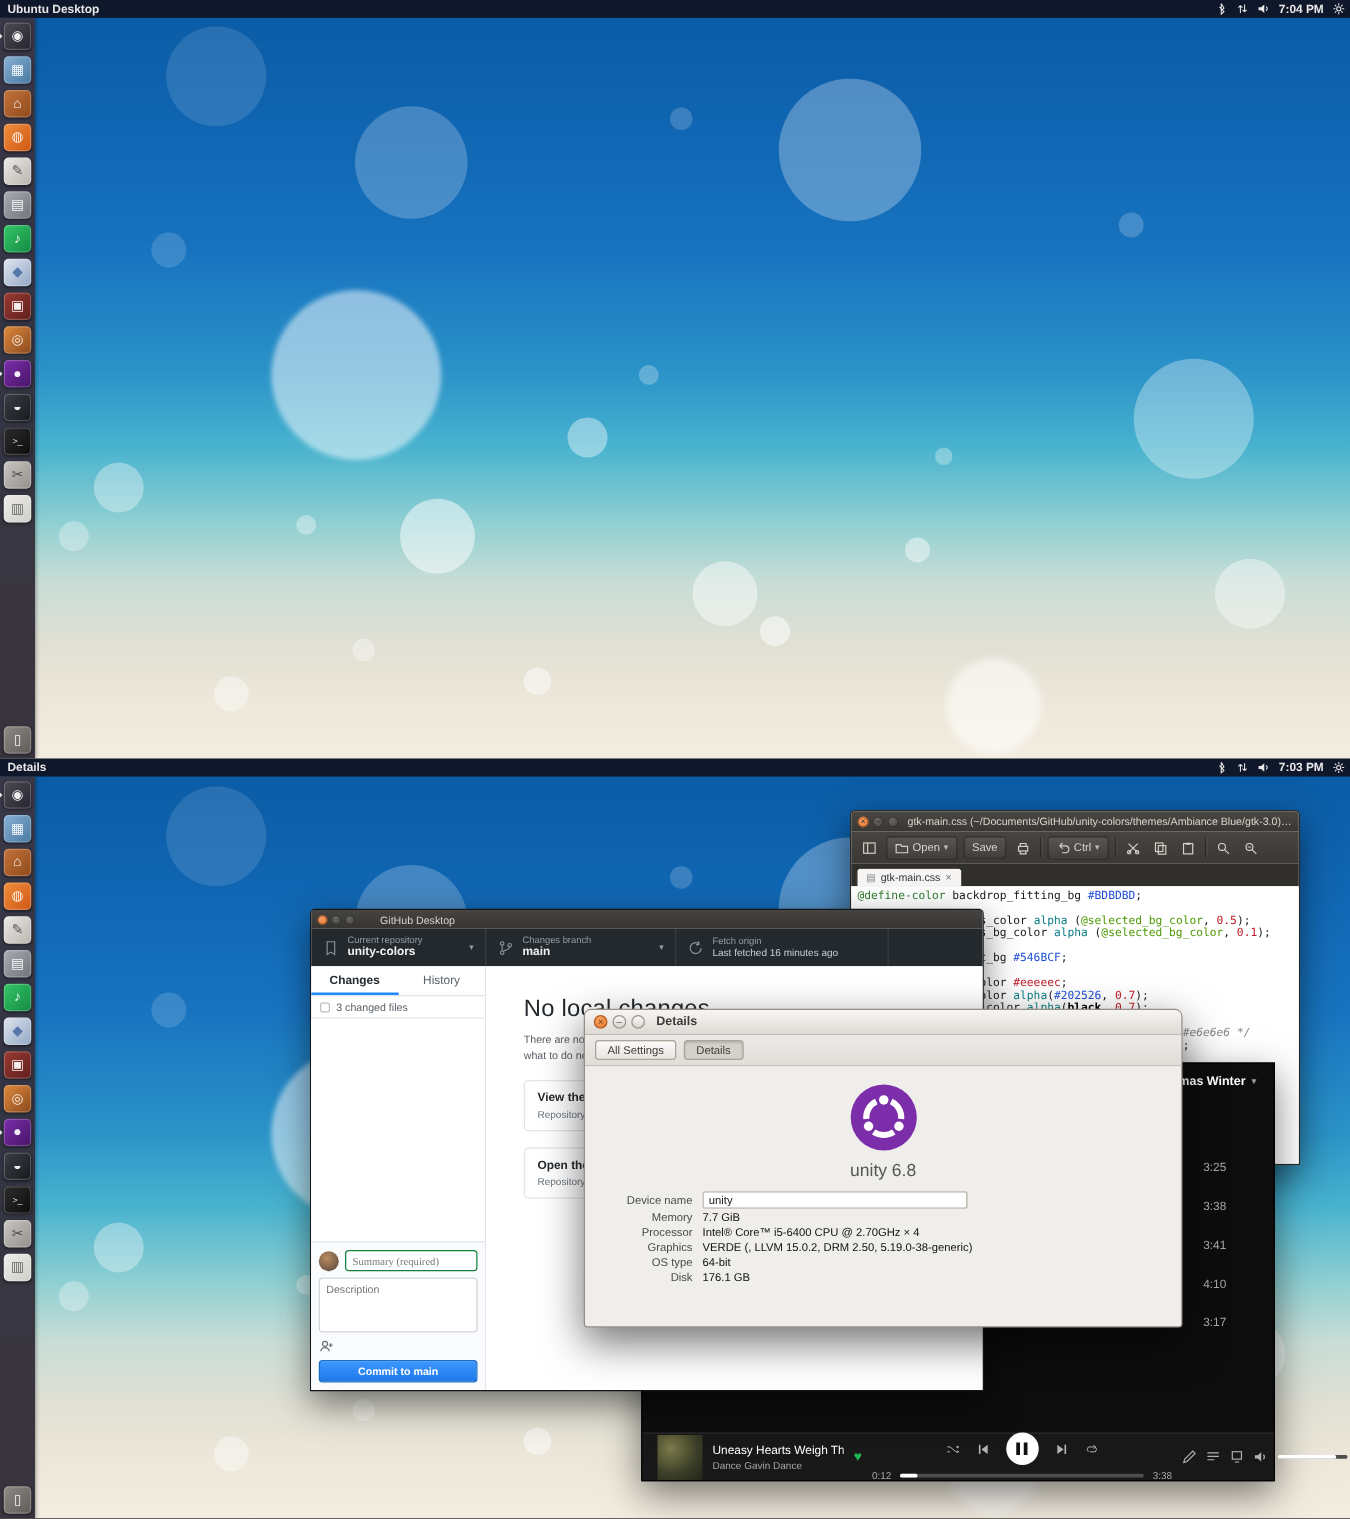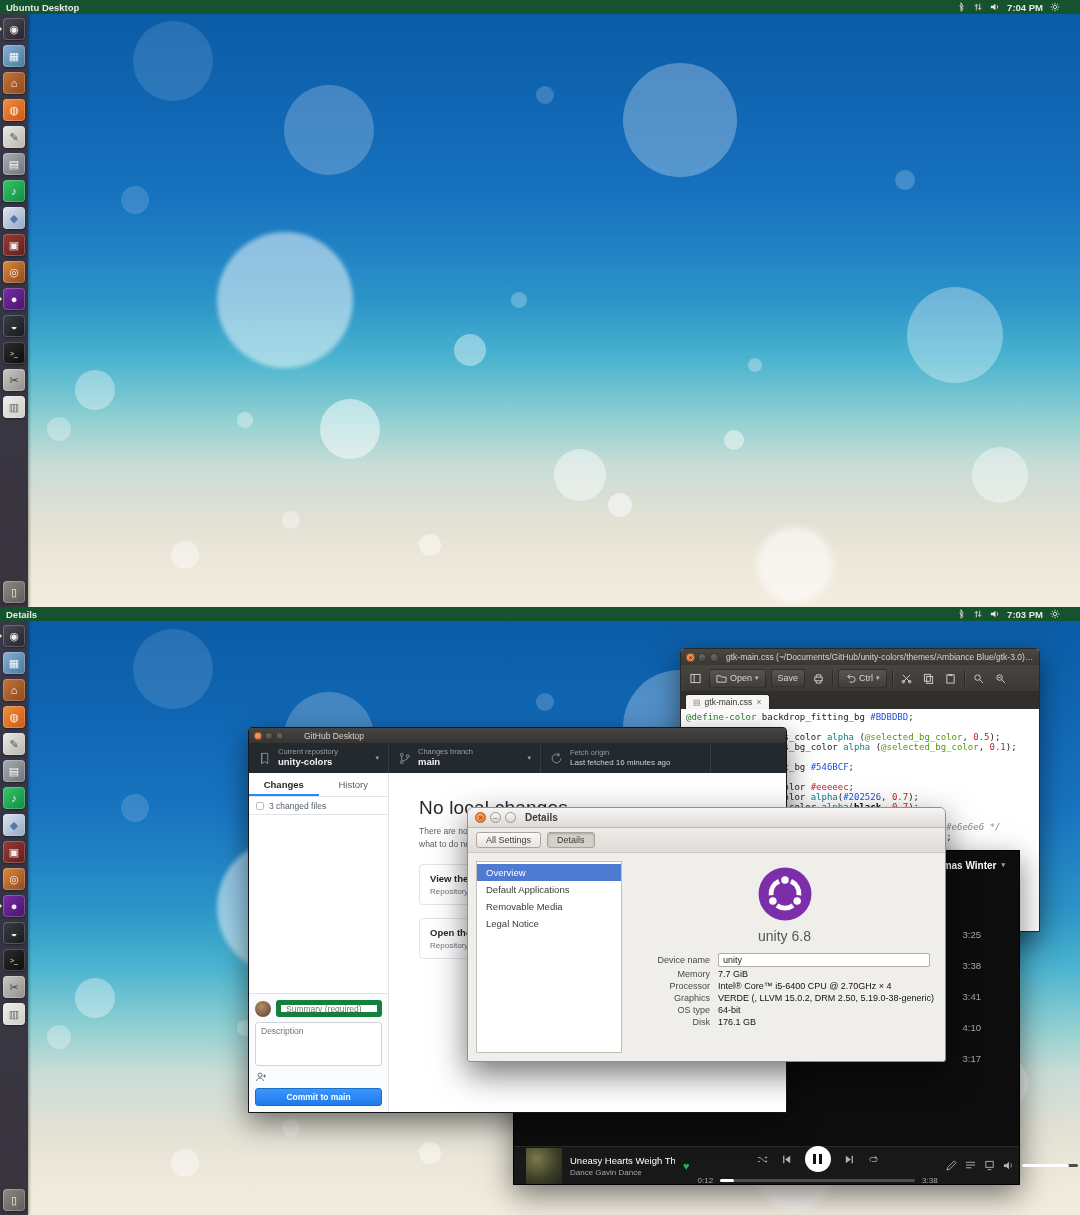--- a/index.html
+++ b/index.html
@@ -2,21 +2,21 @@
 <html style="--spotify_green: #1db954; --selection_blue: #4e7ad1; --ubuntu_purple: #7b2daa; --commit_blue: #2188ff; --close_orange: #e4742f;"><head>
 <meta charset="utf-8">
 <style>
 *{margin:0;padding:0;box-sizing:border-box}
 html,body{width:1080px;height:1215px;background:#000;font-family:"Liberation Sans",sans-serif}
 .desktop{position:relative;width:1080px;overflow:hidden}
 #d1{height:607px}
 #d2{height:608px}
 
 
-.panel{position:absolute;top:0;left:0;right:0;height:14px;background:#14532d;color:#e8e8e8;display:flex;align-items:center;padding:0 20px 0 6px;font-size:9.5px;z-index:60}
+.panel{position:absolute;top:0;left:0;right:0;height:14px;background:#0f172a;color:#e8e8e8;display:flex;align-items:center;padding:0 4px 0 6px;font-size:9.5px;z-index:60}
 .ptitle{font-weight:bold}
 .pright{margin-left:auto;display:flex;align-items:center;gap:7px}
 .pic{width:10px;height:10px;display:block;color:#e8e8e8}
 .ptime{font-weight:bold}
 
 
 .wallpaper{position:absolute;left:0;right:0;top:14px;bottom:0;
 background:linear-gradient(180deg,#0b5ca6 0%,#1168b5 18%,#1874c0 32%,#2b93c8 48%,#49b3cf 58%,#8ecfd2 68%,#c8ddd6 76%,#e2e0d4 85%,#efe9db 94%,#f3ece0 100%)}
 .bokeh{position:absolute;border-radius:50%;background:#fff;transform:translate(-50%,-50%)}
 
@@ -68,21 +68,21 @@
 .gh-side{width:140px;border-right:1px solid #e1e4e8;display:flex;flex-direction:column;background:#fff}
 .gh-tabs{display:flex;height:24px;border-bottom:1px solid #e1e4e8}
 .gh-tab{flex:1;display:flex;align-items:center;justify-content:center;font-size:9.5px;color:#586069}
 .gh-tab.active{color:#24292e;font-weight:bold;box-shadow:inset 0 -2px 0 var(--commit_blue)}
 .gh-filesrow{height:18px;display:flex;align-items:center;gap:5px;padding:0 7px;font-size:8.5px;color:#586069;border-bottom:1px solid #e1e4e8}
 .gh-check{width:8px;height:8px;border:1px solid #bcc0c4;border-radius:2px;background:#fff}
 .gh-filelist{flex:1;background:#fff}
 .gh-commit{border-top:1px solid #e1e4e8;padding:6px;display:flex;flex-direction:column;gap:5px;background:#fafbfc}
 .gh-row{display:flex;align-items:center;gap:5px}
 .gh-avatar{width:16px;height:16px;border-radius:50%;background:radial-gradient(circle at 40% 35%,#b98c62,#53423a);flex:0 0 auto}
-.gh-summary{flex:1;height:17px;font-size:8.5px;padding:0 5px;border:5px solid #15803d;border-radius:3px;font-family:Liberation Sans, sans-serif;color:#24292e;min-width:0}
+.gh-summary{flex:1;height:17px;font-size:8.5px;padding:0 5px;border:1px solid #15803d;border-radius:3px;font-family:Liberation Serif, serif;color:#24292e;min-width:0}
 .gh-desc{height:44px;font-size:8.5px;padding:3px 5px;border:1px solid #d1d5da;border-radius:3px;resize:none;font-family:inherit;color:#24292e}
 .gh-coauthor{width:12px;height:12px;color:#6a737d;display:block}
 .gh-commitbtn{height:18px;border:1px solid #1a6fc4;border-radius:3px;background:linear-gradient(#3c96ff,#1f7ae8);color:#fff;font-size:8.5px;font-weight:bold;font-family:inherit;cursor:pointer}
 .gh-main{flex:1;background:#fff;padding:24px 0 0 30px;min-width:0;overflow:hidden}
 .gh-h1{font-size:19px;font-weight:normal;color:#24292e;letter-spacing:.2px}
 .gh-sub{font-size:8.5px;color:#586069;margin-top:6px;line-height:1.5;white-space:nowrap}
 .gh-card{margin-top:13px;width:330px;border:1px solid #e1e4e8;border-radius:4px;padding:8px 10px}
 .gh-cardtitle{font-size:9.5px;font-weight:bold;color:#24292e;white-space:nowrap}
 .gh-cardsub{font-size:8px;color:#6a737d;margin-top:3px;white-space:nowrap}
 
@@ -550,26 +550,20 @@
       <span class="dt-btn close">×</span>
       <span class="dt-btn">–</span>
       <span class="dt-btn"></span>
       <span class="dt-titletext">Details</span>
     </div>
     <div class="dt-toolbar">
       <span class="dt-toolbtn">All Settings</span>
       <span class="dt-toolbtn current">Details</span>
     </div>
     <div class="dt-content">
-      <div class="dt-list">
-        <div class="dt-item selected">Overview</div>
-        <div class="dt-item">Default Applications</div>
-        <div class="dt-item">Removable Media</div>
-        <div class="dt-item">Legal Notice</div>
-      </div>
       <div class="dt-pane">
         <svg class="dt-logo" viewBox="0 0 100 100" width="54" height="54">
           <circle class="cof-bg" cx="50" cy="50" r="49"></circle>
           <g fill="none" stroke="#fff" stroke-width="9">
             <path d="M39.0 26.4 A26 26 0 0 0 24.1 52.3"></path>
             <path d="M35.1 71.3 A26 26 0 0 0 64.9 71.3"></path>
             <path d="M75.9 52.3 A26 26 0 0 0 61.0 26.4"></path>
           </g>
           <g fill="#fff">
             <circle cx="50" cy="24" r="7"></circle>

